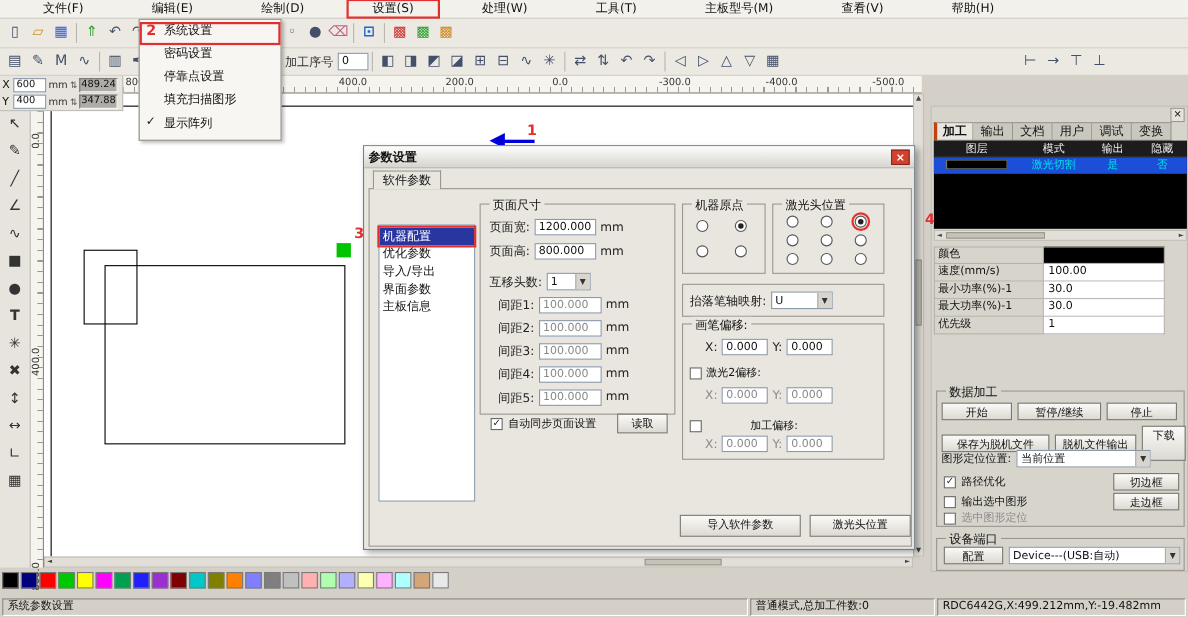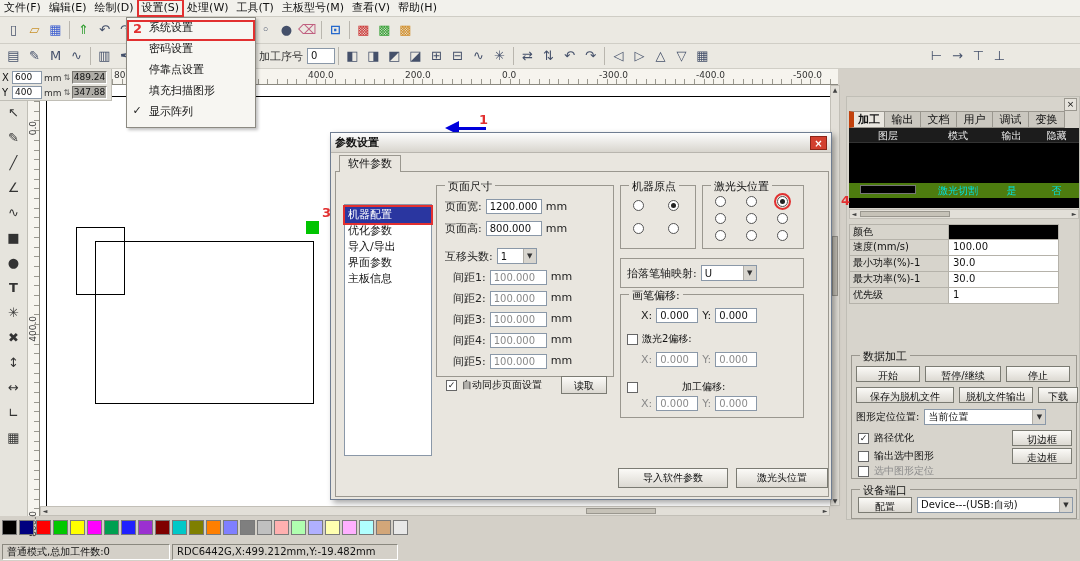--- a/index.html
+++ b/index.html
@@ -5,21 +5,21 @@
   * { box-sizing:border-box; margin:0; padding:0; }
   html,body { width:1080px; height:561px; }
   body { font-family:"DejaVu Sans","Liberation Sans",sans-serif; font-size:11px; color:#111;
          background:#d4d0c8; overflow:hidden; }
   #app { position:relative; width:1080px; height:561px; }
   .red-box { outline:2px solid #e23030; outline-offset:-1px; }
 
   
   #menubar { position:absolute; left:0; top:0; width:1080px; height:17px; background:#f2f1ec;
              border-bottom:1px solid #cfcdc5; display:flex; align-items:center; z-index:6; }
-  .menu-item { padding:0 4px; line-height:16px; white-space:nowrap; }
+  .menu-item { padding:0 23px; line-height:16px; white-space:nowrap;margin-left:16px; }
 
   
   #toolbar1 { position:absolute; left:0; top:17px; width:1080px; height:27px; background:#ebe9e2;
               border-bottom:1px solid #d0cec6; display:flex; align-items:center; padding-left:3px; }
   #toolbar2 { position:absolute; left:0; top:44px; width:1080px; height:25px; background:#ebe9e2;
               border-bottom:1px solid #d0cec6; display:flex; align-items:center; padding-left:3px; }
   .tbgroup { display:inline-flex; align-items:center; }
   .tbi { display:inline-block; width:21px; height:21px; line-height:20px; text-align:center;
          font-size:13px; color:#44506a; }
   .sep { display:inline-block; width:1px; height:18px; background:#b9b6ae; margin:0 3px; }
@@ -152,49 +152,49 @@
   .dd-w40 { width:40px; } .dd-w56 { width:56px; }
 
   
   #rightpanel { position:absolute; left:846px; top:96px; width:234px; height:424px; background:#d7d4cc;
                 border:1px solid #c0beb6; }
   #rp-close { position:absolute; right:2px; top:1px; width:13px; height:13px; line-height:11px; text-align:center;
               border:1px solid #9a978f; background:#e6e3dc; font-size:9px; }
   #ptabs { position:absolute; left:2px; top:14px; height:17px; display:flex; }
   .ptab { min-width:36px; padding:0 3px; height:17px; line-height:16px; text-align:center;
           border:1px solid #9a978f; border-left:none; background:#cac7bf; }
-  .ptab:first-child { border-left:5px solid #c2410c; }
+  .ptab:first-child { border-left:3px solid #c2410c; }
   .ptab.active { background:#e9e6df; font-weight:bold; }
   #ltable { position:absolute; left:2px; top:31px; width:230px; height:80px; background:#000; }
   #lth { display:flex; height:15px; background:#1c1c1c; border-bottom:1px solid #333; }
   .lth-c { font-size:10px; color:#f0f0f0; text-align:center; line-height:15px; }
   .lth-c:nth-child(1),.c1{width:78px} .lth-c:nth-child(2),.c2{width:62px}
   .lth-c:nth-child(3),.c3{width:45px} .lth-c:nth-child(4),.c4{width:45px}
-  #lrow { display:flex; height:15px; background:#4d7c0f; color:#00e0e0;margin-top:40px; }
+  #lrow { display:flex; height:15px; background:#1d4ed8; color:#00e0e0; }
   .lrow-c { text-align:center; font-size:10px; line-height:15px; }
   #layer-chip { display:inline-block; width:56px; height:9px; border:1px solid #777; margin-top:2px; }
   #lscroll { left:2px; top:112px; width:230px; height:10px; }
   #ls-left{left:0;top:0;} #ls-right{right:0;top:0;}
   #ls-thumb { position:absolute; left:10px; top:1px; width:90px; height:6px; background:#c6c2b8; border:1px solid #9a978f; }
   #props { position:absolute; left:2px; top:127px; width:210px; }
   .prow { display:flex; height:16px; }
   .plabel { width:100px; background:#d7d4cc; border:1px solid #b5b2aa; border-top:none; font-size:10px;
             line-height:14px; padding-left:3px; white-space:nowrap; }
   .pval { flex:1; background:#fff; border:1px solid #b5b2aa; border-left:none; border-top:none;
           font-size:10px; line-height:14px; padding-left:4px; }
   .prow:first-child .plabel, .prow:first-child .pval { border-top:1px solid #b5b2aa; }
   #workgrp { position:absolute; left:4px; top:258px; width:226px; height:124px; border:1px solid #9a978f; }
   .gt2 { position:absolute; top:-7px; left:8px; background:#d7d4cc; padding:0 3px; white-space:nowrap; }
   .wrow { position:absolute; display:flex; align-items:center; gap:5px; }
   #wg-r1 { left:4px; top:10px; } #wg-r2 { left:4px; top:31px; }
   #wg-r3 { left:4px; top:53px; } 
   #wg-r4 { left:6px; top:74px; width:214px; } #wg-r5 { left:6px; top:92px; width:214px; }
   #wg-r6 { left:6px; top:108px; }
   .b64{width:64px;height:16px;} .b76{width:76px;height:16px;} .b98{width:98px;height:16px;}
-  .b74{width:74px;height:16px;} .b40{width:40px;height:16px;} .b60{width:60px;height:16px;margin-left:auto;}
+  .b74{width:74px;height:16px;} .b40{width:40px;height:32px;} .b60{width:60px;height:16px;margin-left:auto;}
   .dd-w120 { width:122px; }
   #devgrp { position:absolute; left:4px; top:392px; width:226px; height:30px; border:1px solid #9a978f; }
   #dev-row { left:6px; top:7px; } .b54{width:54px;height:16px;} .dd-w156{width:156px;}
   .cb-label { white-space:nowrap; font-size:10px; }
 
   
   #palette { position:absolute; left:2px; top:520px; height:16px; display:flex; gap:2px; }
   .swb { width:15px; height:15px; border:1px solid #7a7a7a; flex:0 0 auto; }
   #statusbar { position:absolute; left:0; top:543px; width:1080px; height:18px; background:#d4d0c8;
                display:flex; gap:2px; padding:1px 2px; }
@@ -659,20 +659,21 @@
       <span class="swb" data-name="palette-swatch-18" style="background: rgb(176, 255, 176);"></span>
       <span class="swb" data-name="palette-swatch-19" style="background: rgb(176, 176, 255);"></span>
       <span class="swb" data-name="palette-swatch-20" style="background: rgb(255, 255, 176);"></span>
       <span class="swb" data-name="palette-swatch-21" style="background: rgb(255, 176, 255);"></span>
       <span class="swb" data-name="palette-swatch-22" style="background: rgb(176, 255, 255);"></span>
       <span class="swb" data-name="palette-swatch-23" style="background: rgb(210, 166, 121);"></span>
       <span class="swb" data-name="palette-swatch-24" style="background: rgb(232, 232, 232);"></span>
     </div>
 
   <div id="statusbar" data-name="statusbar">
+    <span id="st-left" class="st-seg" data-name="status-message">系统参数设置</span>
     <span id="st-mid" class="st-seg" data-name="status-mode">普通模式,总加工件数:0</span>
     <span id="st-right" class="st-seg" data-name="status-controller-position">RDC6442G,X:499.212mm,Y:-19.482mm</span>
   </div>
 
   <span id="ann1" class="ann" data-name="annotation-step-1">1</span>
   <span id="ann2" class="ann" data-name="annotation-step-2">2</span>
   <span id="ann3" class="ann" data-name="annotation-step-3">3</span>
   <span id="ann4" class="ann" data-name="annotation-step-4">4</span>
 </div>
 

